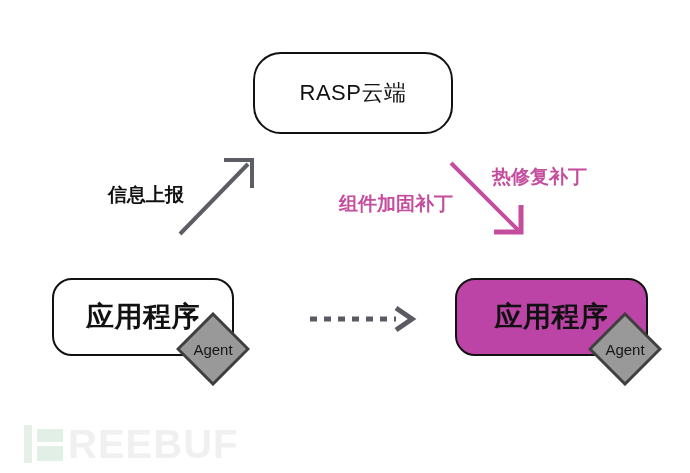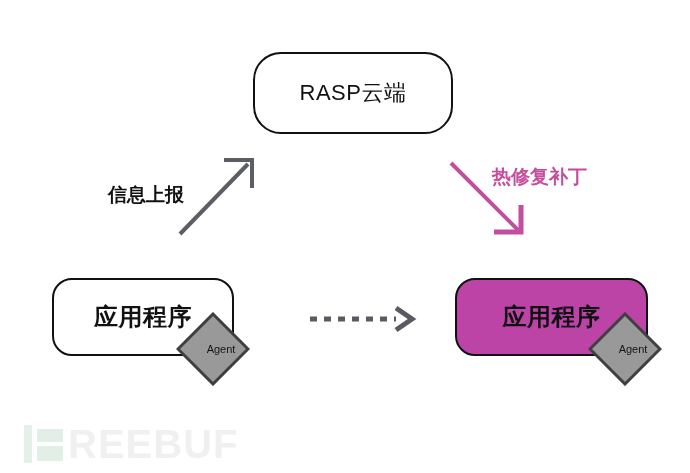--- a/index.html
+++ b/index.html
@@ -27,21 +27,21 @@
   .node-box {
     position: absolute;
     box-sizing: border-box;
     border: 2px solid #111111;
     border-radius: 22px;
     display: flex;
     align-items: center;
     justify-content: center;
   }
   .node-label {
-    font-size: 24px;
+    font-size: 28px;
     font-weight: 700;
     color: #111111;
     letter-spacing: 0.5px;
     white-space: nowrap;
   }
 
   #node-rasp-cloud {
     left: 253px;
     top: 52px;
     width: 200px;
@@ -81,28 +81,28 @@
   }
   .agent-diamond .diamond-shape {
     position: absolute;
     left: 0;
     top: 0;
     width: 100%;
     height: 100%;
   }
   .agent-diamond .agent-text {
     position: absolute;
-    left: 8px;
+    left: 0;
     top: 0;
     width: 100%;
     height: 100%;
     display: flex;
     align-items: center;
     justify-content: center;
-    font-size: 11px;
+    font-size: 15px;
     font-weight: 400;
     color: #161616;
   }
   #agent-badge-left  { left: 176px; top: 312px; }
   #agent-badge-right { left: 588px; top: 312px; }
 
   
   .arrow-svg {
     position: absolute;
     overflow: visible;
@@ -227,20 +227,21 @@
   </div>
 
   <div id="agent-badge-right" class="agent-diamond">
     <svg class="diamond-shape" viewBox="0 0 74 74">
       <polygon points="37,2 72,37 37,72 2,37" fill="#999999" stroke="#3f3f3f" stroke-width="3"></polygon>
     </svg>
     <span class="agent-text">Agent</span>
   </div>
 
   <div id="label-report" class="flow-label">信息上报</div>
+  <div id="label-component-patch" class="flow-label">组件加固补丁</div>
   <div id="label-hotfix-patch" class="flow-label">热修复补丁</div>
 
   <div id="watermark">
     <div id="watermark-mark">
       <div class="wm-bar"></div>
       <div class="wm-block-top"></div>
       <div class="wm-block-bottom"></div>
     </div>
     <div id="watermark-text">REEBUF</div>
   </div>

